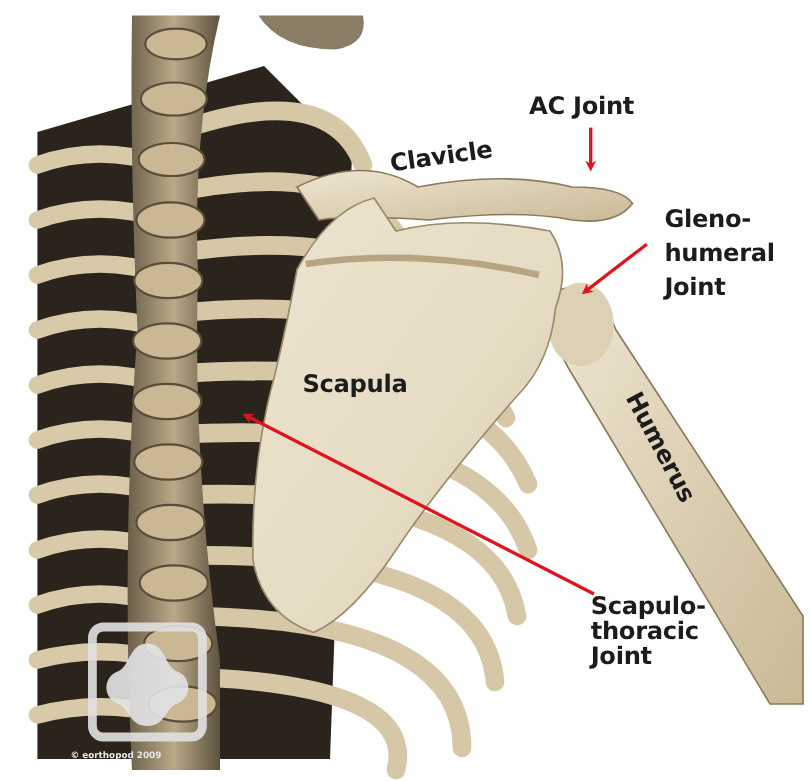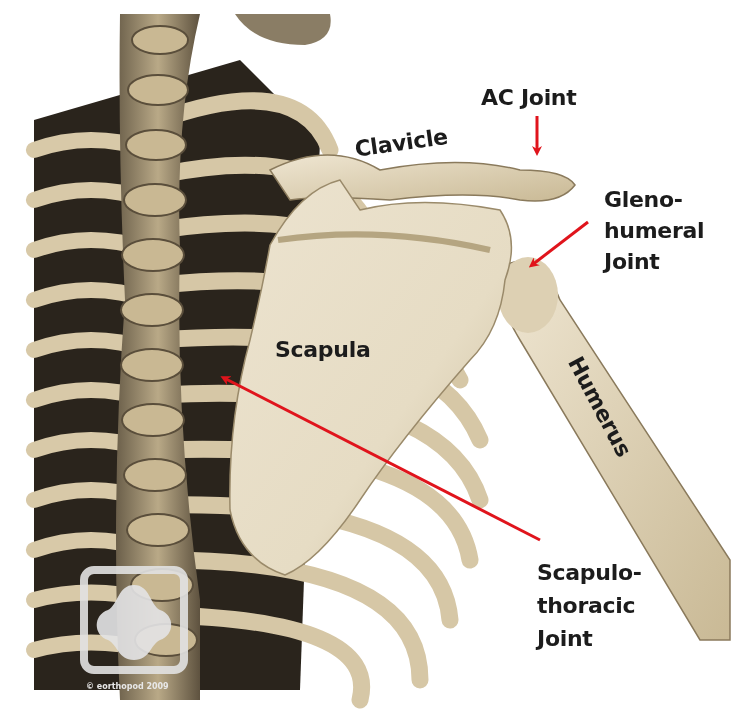--- a/index.html
+++ b/index.html
@@ -1,21 +1,21 @@
 <!DOCTYPE html>
 <html><head>
 <meta charset="utf-8">
 <style>
   html, body { margin: 0; padding: 0; background: #ffffff; }
   body { width: 736px; height: 710px; overflow: hidden; }
   .canvas { position: relative; width: 736px; height: 710px; background: #ffffff; font-weight: bold; }
   svg.art { position: absolute; left: 0; top: 0; }
   .label { position: absolute; font-family: "DejaVu Sans", sans-serif; color: #1c1c1c; font-size: 22px; line-height: 27px; letter-spacing: -0.3px; }
   .label.multi { white-space: pre; }
-  .copyright { position: absolute; font-family: "DejaVu Sans", sans-serif; font-size: 8px; color: #e8e8e8; margin-left: 22px; }
+  .copyright { position: absolute; font-family: "DejaVu Sans", sans-serif; font-size: 8px; color: #e8e8e8; }
 </style>
 </head>
 <body>
 
 <div class="canvas">
   <svg class="art" width="736" height="710" viewBox="0 0 736 710">
     <defs>
       <linearGradient id="boneG" x1="0" y1="0" x2="1" y2="1">
         <stop offset="0" stop-color="#efe6d2"></stop>
         <stop offset="1" stop-color="#c9b995"></stop>
@@ -106,17 +106,17 @@
     </g>
   </svg>
 
   <div class="label" style="left:481px;top:84px;">AC Joint</div>
   <div class="label" style="left:353px;top:136px;transform:rotate(-8deg);transform-origin:left top;">Clavicle</div>
   <div class="label multi" style="left:604px;top:184px;line-height:31px;">Gleno-
 humeral
 Joint</div>
   <div class="label" style="left:275px;top:336px;">Scapula</div>
   <div class="label" style="left:586px;top:352px;transform:rotate(62deg);transform-origin:left top;">Humerus</div>
-  <div class="label multi" style="left:537px;top:556px;line-height:33px;">Scapulo-
+  <div class="label multi" style="left:537px;top:540px;line-height:23px;">Scapulo-
 thoracic
 Joint</div>
   <div class="copyright" style="left:64px;top:682px;">© eorthopod 2009</div>
 </div>
 
 </body></html>

